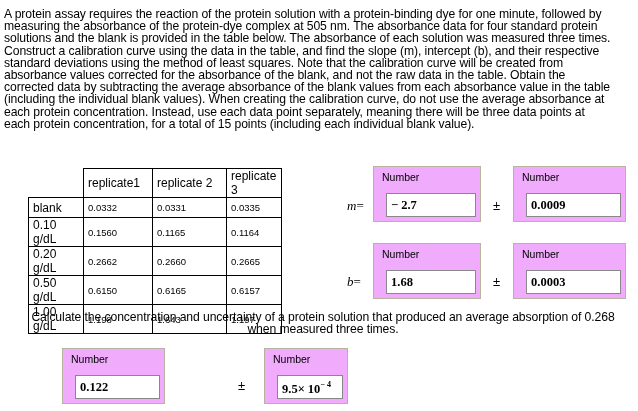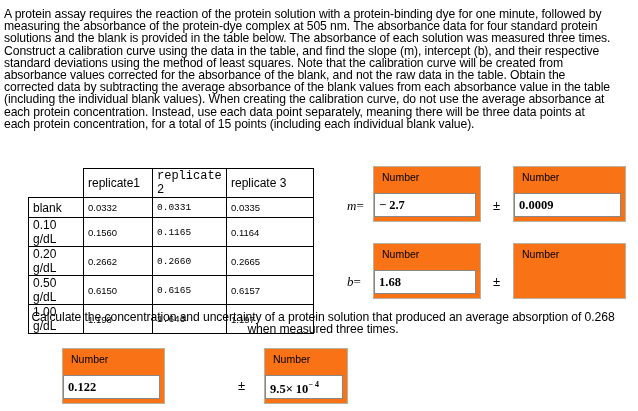--- a/index.html
+++ b/index.html
@@ -19,32 +19,32 @@
     position: absolute; left: 28px; top: 168px;
     border-collapse: collapse; font-size: 11px; padding-left: 40px;
   }
   table.data td {
     border: 1px solid #000; height: 20px; padding: 0 4px; vertical-align: middle;
   }
   table.data td.hdr { font-size: 12px; }
   table.data td.rowlabel { font-size: 12px; width: 55px; }
   table.data td.val { font-size: 9.5px; }
   table.data td.c1 { width: 69px; }
-  table.data td.c2 { width: 74px; font-family: Liberation Mono, monospace; }
-  table.data td.c3 { width: 87px; }
+  table.data td.c2 { width: 74px; }
+  table.data td.c3 { width: 55px; }
   table.data td.empty { border-top: none; border-left: none; }
 
   .numbox {
-    position: absolute; background: #f97316; border: 1px solid #b7b39e;
+    position: absolute; background: #f0abfc; border: 1px solid #b7b39e;
   }
   .numbox .lbl {
     position: absolute; left: 8px; top: 4px; font-size: 10.5px;
   }
   .numbox .field {
-    position: absolute; left: 0; right: 4px; bottom: 4px; height: 24px;
+    position: absolute; left: 12px; right: 4px; bottom: 4px; height: 24px;
     background: #fff; border: 1px solid #888;
     font-family: "Liberation Serif", serif; font-weight: bold; font-size: 12.5px;
     padding: 4px 4px 0 4px;
   }
 
   .math {
     position: absolute; font-family: "Liberation Serif", serif; font-size: 13px;
   }
   .pm { position: absolute; font-size: 13px; }
   .unit { position: absolute; font-family: "Liberation Serif", serif; font-weight: bold; font-size: 13px; margin-top: 46px; }
@@ -108,20 +108,21 @@
 </div>
 
 <span class="math" style="left:347px; top:274px;"><i>b</i>=</span>
 <div class="numbox" style="left:373px; top:243px; width:108px; height:56px;">
   <span class="lbl">Number</span>
   <div class="field">1.68</div>
 </div>
 <span class="pm" style="left:493px; top:274px;">±</span>
 <div class="numbox" style="left:513px; top:243px; width:113px; height:56px;">
   <span class="lbl">Number</span>
+  <div class="field">0.0003</div>
 </div>
 
 <div class="prompt2">Calculate the concentration and uncertainty of a protein solution that produced an average absorption of 0.268 when measured three times.</div>
 
 <div class="numbox" style="left:62px; top:348px; width:103px; height:56px;">
   <span class="lbl">Number</span>
   <div class="field">0.122</div>
 </div>
 <span class="unit" style="left:172px; top:378px;">g/ dL</span>
 

